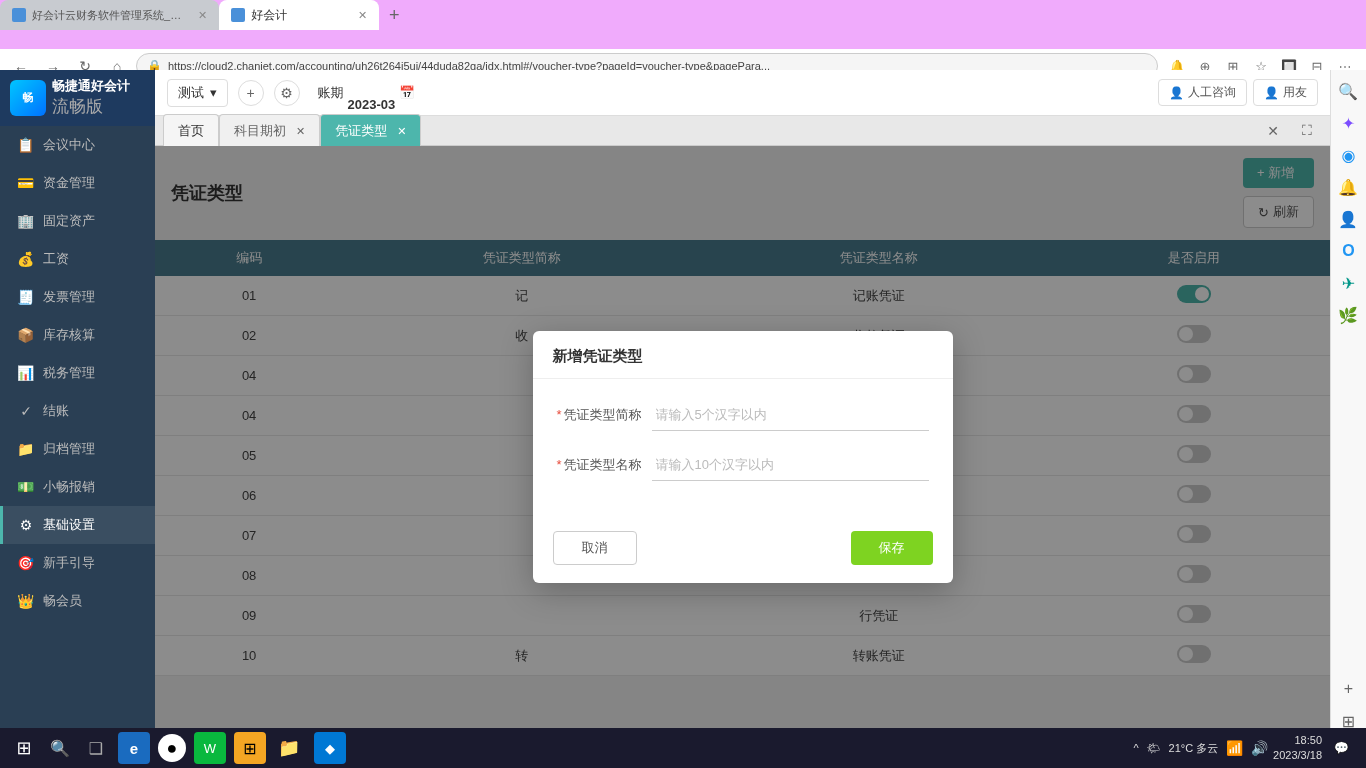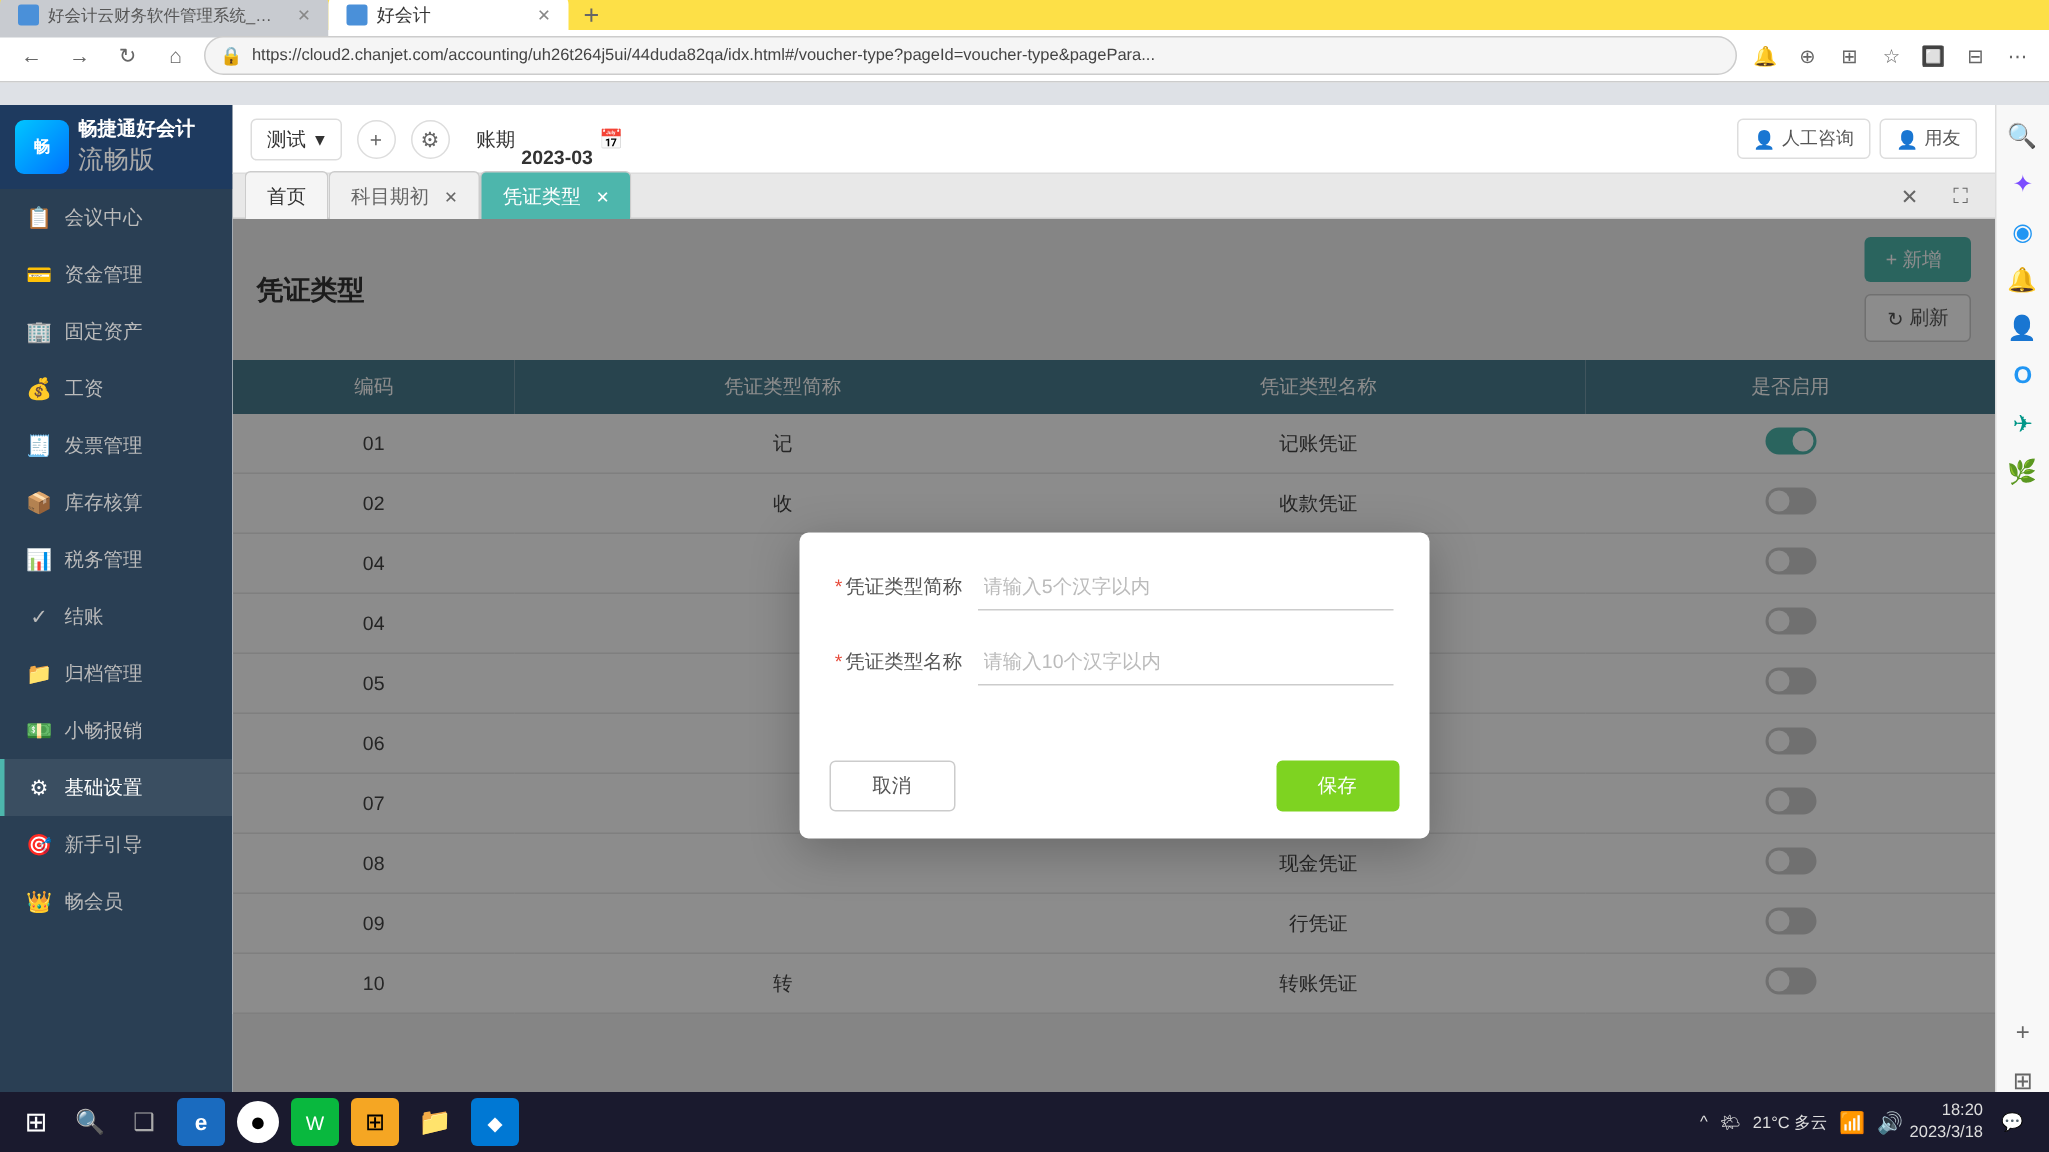--- a/index.html
+++ b/index.html
@@ -1,20 +1,20 @@
 <!DOCTYPE html>
 <html><head>
   <meta charset="utf-8">
   <style>
     * { box-sizing: border-box; margin: 0; padding: 0; }
     body { font-family: 'Microsoft YaHei', Arial, sans-serif; font-size: 13px; background: #f0f0f0; width: 1366px; height: 768px; overflow: hidden; }
 
     
     .browser-chrome { background: #dee1e6; height: 70px; }
-    .browser-tabs { background: #fde047; height: 20px; display: flex; align-items: center; padding-left: 0; }
+    .browser-tabs { background: #f0abfc; height: 49px; display: flex; align-items: flex-start; padding-left: 0; }
     .browser-tab { height: 30px; display: flex; align-items: center; padding: 0 12px; font-size: 12px; gap: 6px; min-width: 160px; border-radius: 8px 8px 0 0; }
     .browser-tab.active { background: #ffffff; color: #333; }
     .browser-tab.inactive { background: #c8cbd0; color: #555; }
     .tab-favicon { width: 14px; height: 14px; background: #4a90d9; border-radius: 2px; display: inline-block; flex-shrink: 0; }
     .tab-close { margin-left: auto; cursor: pointer; color: #888; font-size: 11px; }
     .tab-new { width: 30px; height: 30px; display: flex; align-items: center; justify-content: center; font-size: 18px; color: #666; cursor: pointer; }
     .browser-toolbar { background: #ffffff; height: 35px; display: flex; align-items: center; padding: 0 8px; gap: 6px; border-bottom: 1px solid #ccc; }
     .nav-btn { width: 26px; height: 26px; border: none; background: none; cursor: pointer; color: #666; font-size: 14px; display: flex; align-items: center; justify-content: center; border-radius: 50%; }
     .address-bar { flex: 1; height: 26px; background: #f5f5f5; border: 1px solid #ccc; border-radius: 13px; padding: 0 10px; font-size: 12px; color: #333; display: flex; align-items: center; gap: 6px; }
     .address-text { font-size: 11px; color: #444; overflow: hidden; white-space: nowrap; text-overflow: ellipsis; }
@@ -358,20 +358,21 @@
       <td>转账凭证</td>
       <td>
         <span class="toggle off"></span>
       </td>
     </tr>
           </tbody>
       </table>
 
       <div class="modal-overlay">
         <div class="modal">
+          <div class="modal-header">新增凭证类型</div>
           <div class="modal-body">
             <div class="form-row">
               <label class="form-label">
                 <span class="required-star">*</span><span>凭证类型简称</span>
               </label>
               <input class="form-input" type="text" placeholder="请输入5个汉字以内" style="">
             </div>
             <div class="form-row">
               <label class="form-label">
                 <span class="required-star">*</span><span>凭证类型名称</span>
@@ -428,17 +429,17 @@
   </div>
   <div class="taskbar-spacer"></div>
   <div class="taskbar-sys">
     <span style="cursor:pointer;">^</span>
     <span>🌤</span>
     <span>21°C 多云</span>
     <span style="font-size:14px;">📶</span>
     <span style="font-size:14px;">🔊</span>
   </div>
   <div class="taskbar-time">
-    <div>18:20</div>
+    <div>18:50</div>
     <div>2023/3/18</div>
   </div>
   <div class="taskbar-btn" style="font-size:12px;">💬</div>
 </div>
 
 </body></html>

